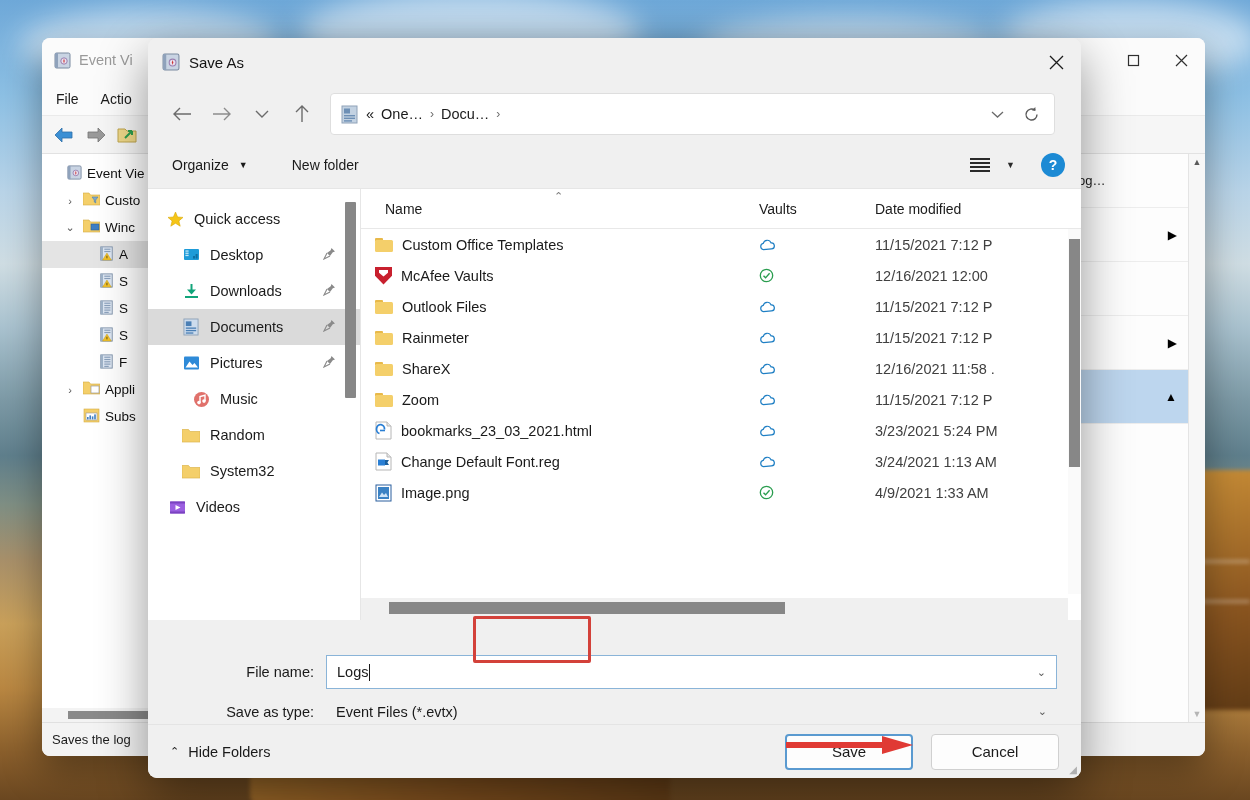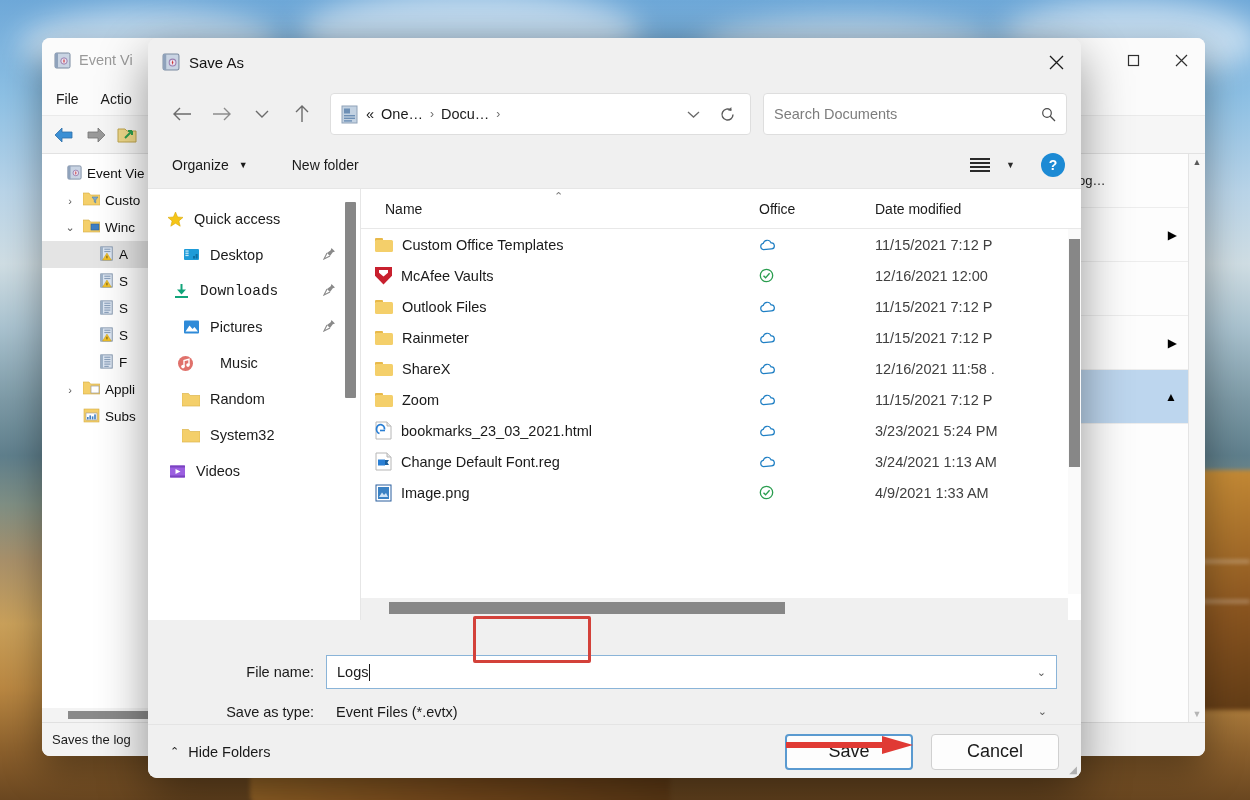--- a/index.html
+++ b/index.html
@@ -392,21 +392,21 @@
   }
   #hidefolders {
     display: flex; align-items: center; gap: 9px;
     font-size: 14.5px; color: #1a1a1a;
   }
   #footer .spacer { flex: 1; }
   .dlgbtn {
     width: 128px; height: 36px;
     display: flex; align-items: center; justify-content: center;
     background: #fdfdfd; border: 1px solid #d0d0d0;
-    border-radius: 4px; font-size: 18px; color: #1a1a1a;
+    border-radius: 4px; font-size: 15px; color: #1a1a1a;
   }
   .dlgbtn.primary { border: 2px solid #5a9ad0; margin-right: 18px; }
 
   
   #redarrow {
     position: absolute;
     left: 638px; bottom: 22px;
     width: 128px; height: 22px;
     pointer-events: none;
   }
@@ -700,27 +700,20 @@
           </svg>
       </div>
       <div class="refresh">
         <svg width="17" height="17" viewBox="0 0 17 17">
           <path d="M14 8.5 A5.5 5.5 0 1 1 12 4.3" stroke="#5a5a5a" stroke-width="1.4" fill="none"></path>
           <path d="M12.3 1 L12.6 4.8 L9 4.4 Z" fill="#5a5a5a"></path>
         </svg>
       </div>
     </div>
 
-    <div id="searchbox">
-      <span class="ph">Search Documents</span>
-      <svg width="15" height="15" viewBox="0 0 15 15">
-        <circle cx="6" cy="6" r="4.3" stroke="#4a4a4a" stroke-width="1.2" fill="none"></circle>
-        <path d="M9.3 9.3 L14 14" stroke="#4a4a4a" stroke-width="1.3"></path>
-      </svg>
-    </div>
   </div>
 
   <div id="cmdbar">
     <div id="organize">
       <span>Organize</span>
       <span style="font-size:9px;">▼</span>
     </div>
     <div id="newfolder">
       <span>New folder</span>
     </div>
@@ -759,48 +752,64 @@
               <rect x="10" y="8" width="2" height="2.6" fill="#0d6fa3"></rect>
               <rect x="12.6" y="6" width="2" height="4.6" fill="#0d6fa3"></rect>
             </svg>
           </span>
           <span class="lbl">Desktop</span>
           <span class="pin"><svg width="13" height="13" viewBox="0 0 13 13">
               <path d="M8.5 1 L12 4.5 L9.8 5.3 L7 9 L4 6 L7.7 3.2 Z" fill="#8a8a8a"></path>
               <path d="M4 6 L1 12 L7 9" fill="none" stroke="#8a8a8a" stroke-width="1.1"></path>
             </svg></span>
         </div>
-        <div class="side-item" style="padding-left: 20px; font-family: Liberation Mono, monospace;">
+        <div class="side-item" style="padding-left: 30px;">
           <span class="ico">
             <svg width="17" height="16" viewBox="0 0 17 16">
               <path d="M8.5 1 V9" stroke="#12a47a" stroke-width="2"></path>
               <path d="M4 6.5 L8.5 11.5 L13 6.5" fill="#12a47a"></path>
               <rect x="2" y="13" width="13" height="2" fill="#12a47a"></rect>
             </svg>
           </span>
           <span class="lbl">Downloads</span>
           <span class="pin"><svg width="13" height="13" viewBox="0 0 13 13">
               <path d="M8.5 1 L12 4.5 L9.8 5.3 L7 9 L4 6 L7.7 3.2 Z" fill="#8a8a8a"></path>
               <path d="M4 6 L1 12 L7 9" fill="none" stroke="#8a8a8a" stroke-width="1.1"></path>
             </svg></span>
         </div>
+        <div class="side-item sel" style="padding-left: 30px;">
+          <span class="ico">
+            <svg width="16" height="18" viewBox="0 0 17 19">
+              <rect x="1" y="1" width="15" height="17" fill="#cddced" stroke="#8fa2b8"></rect>
+              <rect x="3" y="3.5" width="6" height="5" fill="#4a7fb5"></rect>
+              <rect x="3" y="10" width="11" height="1.4" fill="#4a7fb5"></rect>
+              <rect x="3" y="12.6" width="11" height="1.4" fill="#4a7fb5"></rect>
+              <rect x="3" y="15.2" width="8" height="1.4" fill="#4a7fb5"></rect>
+            </svg>
+          </span>
+          <span class="lbl">Documents</span>
+          <span class="pin"><svg width="13" height="13" viewBox="0 0 13 13">
+              <path d="M8.5 1 L12 4.5 L9.8 5.3 L7 9 L4 6 L7.7 3.2 Z" fill="#8a8a8a"></path>
+              <path d="M4 6 L1 12 L7 9" fill="none" stroke="#8a8a8a" stroke-width="1.1"></path>
+            </svg></span>
+        </div>
         <div class="side-item" style="padding-left: 30px;">
           <span class="ico">
             <svg width="17" height="16" viewBox="0 0 17 16">
               <rect x="1" y="1.5" width="15" height="13" rx="1" fill="#2e8ad8"></rect>
               <path d="M2.5 12.5 L6.5 6.5 L9.5 10 L11.5 8 L15 12.5 Z" fill="#fff"></path>
             </svg>
           </span>
           <span class="lbl">Pictures</span>
           <span class="pin"><svg width="13" height="13" viewBox="0 0 13 13">
               <path d="M8.5 1 L12 4.5 L9.8 5.3 L7 9 L4 6 L7.7 3.2 Z" fill="#8a8a8a"></path>
               <path d="M4 6 L1 12 L7 9" fill="none" stroke="#8a8a8a" stroke-width="1.1"></path>
             </svg></span>
         </div>
-        <div class="side-item" style="padding-left: 24px; gap: 16px;">
+        <div class="side-item" style="padding-left: 40px;">
           <span class="ico">
             <svg width="17" height="17" viewBox="0 0 17 17">
               <circle cx="8.5" cy="8.5" r="7.5" fill="#e0716b"></circle>
               <path d="M7 11.5 V5.5 L12 4.2 V10" stroke="#fff" stroke-width="1.4" fill="none"></path>
               <circle cx="6" cy="11.6" r="1.8" fill="#fff"></circle>
               <circle cx="11" cy="10.1" r="1.8" fill="#fff"></circle>
             </svg>
           </span>
           <span class="lbl">Music</span>
         </div>
@@ -834,21 +843,21 @@
         <div id="side-scroll">
         <div class="thumb"></div>
       </div>
     </div>
     <div id="side-divider"></div>
 
     <div id="filepane">
       <div id="colhead">
         <span class="sortmark">⌃</span>
         <div class="ch-name">Name</div>
-        <div class="ch-status">Office</div>
+        <div class="ch-status">Vaults</div>
         <div class="ch-date">Date modified</div>
       </div>
 
       <div id="filelist">
 
       <div class="frow">
             <div class="fr-name">
               <span class="folder"></span>
               <span>Custom Office Templates</span>
             </div>

